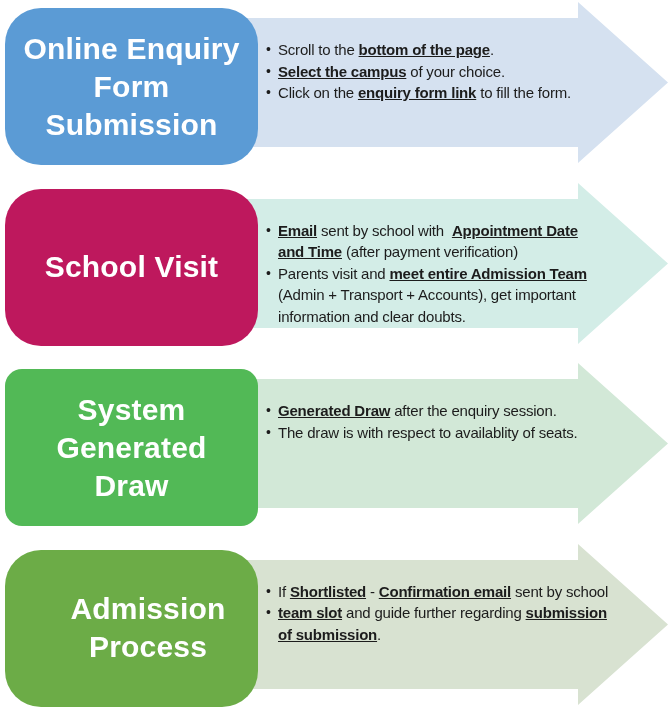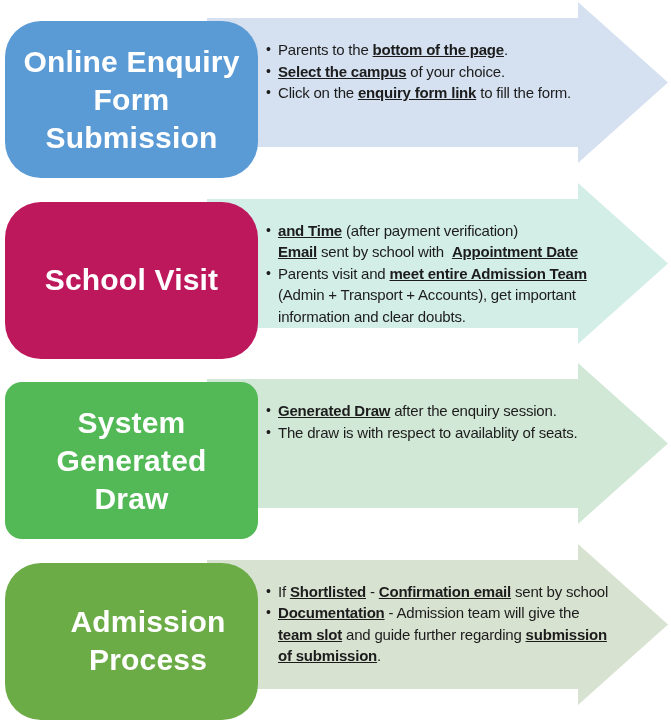--- a/index.html
+++ b/index.html
@@ -24,21 +24,21 @@
     position: absolute;
     left: 0;
     top: 0;
     width: 671px;
     height: 180.5px;
     display: block;
   }
   .label-box {
     position: absolute;
     left: 5px;
-    top: 21px;
+    top: 8px;
     width: 253px;
     height: 157px;
     border-radius: 36px;
     display: flex;
     align-items: center;
     justify-content: center;
     text-align: center;
     padding: 0 12px;
     box-sizing: border-box;
   }
@@ -86,21 +86,21 @@
     <svg class="arrow-svg" viewBox="0 0 671 180.5" preserveAspectRatio="none">
       <polygon points="207,18 578,18 578,2 668,82.5 578,163 578,147 207,147" fill="#D5E1F0"></polygon>
     </svg>
     <div class="label-box" style="background-color: rgb(91, 155, 213);">
       <span class="step-label">Online Enquiry Form Submission</span>
     </div>
     <div class="bullets">
         <div class="bullet">
           <span class="marker">•</span>
           <span class="bullet-lines">
-            <div class="bline"><span>Parents to the </span><span class="seg-b seg-u">bottom of the page</span><span>.</span></div>
+            <div class="bline"><span>Scroll to the </span><span class="seg-b seg-u">bottom of the page</span><span>.</span></div>
           </span>
         </div>
         <div class="bullet">
           <span class="marker">•</span>
           <span class="bullet-lines">
             <div class="bline"><span class="seg-b seg-u">Select the campus</span><span> of your choice.</span></div>
           </span>
         </div>
         <div class="bullet">
           <span class="marker">•</span>
@@ -115,22 +115,22 @@
     <svg class="arrow-svg" viewBox="0 0 671 180.5" preserveAspectRatio="none">
       <polygon points="207,18 578,18 578,2 668,82.5 578,163 578,147 207,147" fill="#D3EDE7"></polygon>
     </svg>
     <div class="label-box" style="background-color: #be185d;">
       <span class="step-label">School Visit</span>
     </div>
     <div class="bullets">
         <div class="bullet">
           <span class="marker">•</span>
           <span class="bullet-lines">
+            <div class="bline"><span class="seg-b seg-u">Email</span><span> sent by school with  </span><span class="seg-b seg-u">Appointment Date</span></div>
             <div class="bline"><span class="seg-b seg-u">and Time</span><span> (after payment verification)</span></div>
-            <div class="bline"><span class="seg-b seg-u">Email</span><span> sent by school with  </span><span class="seg-b seg-u">Appointment Date</span></div>
           </span>
         </div>
         <div class="bullet">
           <span class="marker">•</span>
           <span class="bullet-lines">
             <div class="bline"><span>Parents visit and </span><span class="seg-b seg-u">meet entire Admission Team</span></div>
             <div class="bline"><span>(Admin + Transport + Accounts), get important</span></div>
             <div class="bline"><span>information and clear doubts.</span></div>
           </span>
         </div>
@@ -170,21 +170,20 @@
     <div class="bullets">
         <div class="bullet">
           <span class="marker">•</span>
           <span class="bullet-lines">
             <div class="bline"><span>If </span><span class="seg-b seg-u">Shortlisted</span><span> - </span><span class="seg-b seg-u">Confirmation email</span><span> sent by school</span></div>
           </span>
         </div>
         <div class="bullet">
           <span class="marker">•</span>
           <span class="bullet-lines">
-            <div class="bline"><span class="seg-b seg-u">Documentation</span><span> - Admission team will give the</span></div>
             <div class="bline"><span class="seg-b seg-u">team slot</span><span> and guide further regarding </span><span class="seg-b seg-u">submission</span></div>
             <div class="bline"><span class="seg-b seg-u">of submission</span><span>.</span></div>
           </span>
         </div>
       </div>
   </div>
 
 </div>
 
 </body></html>

